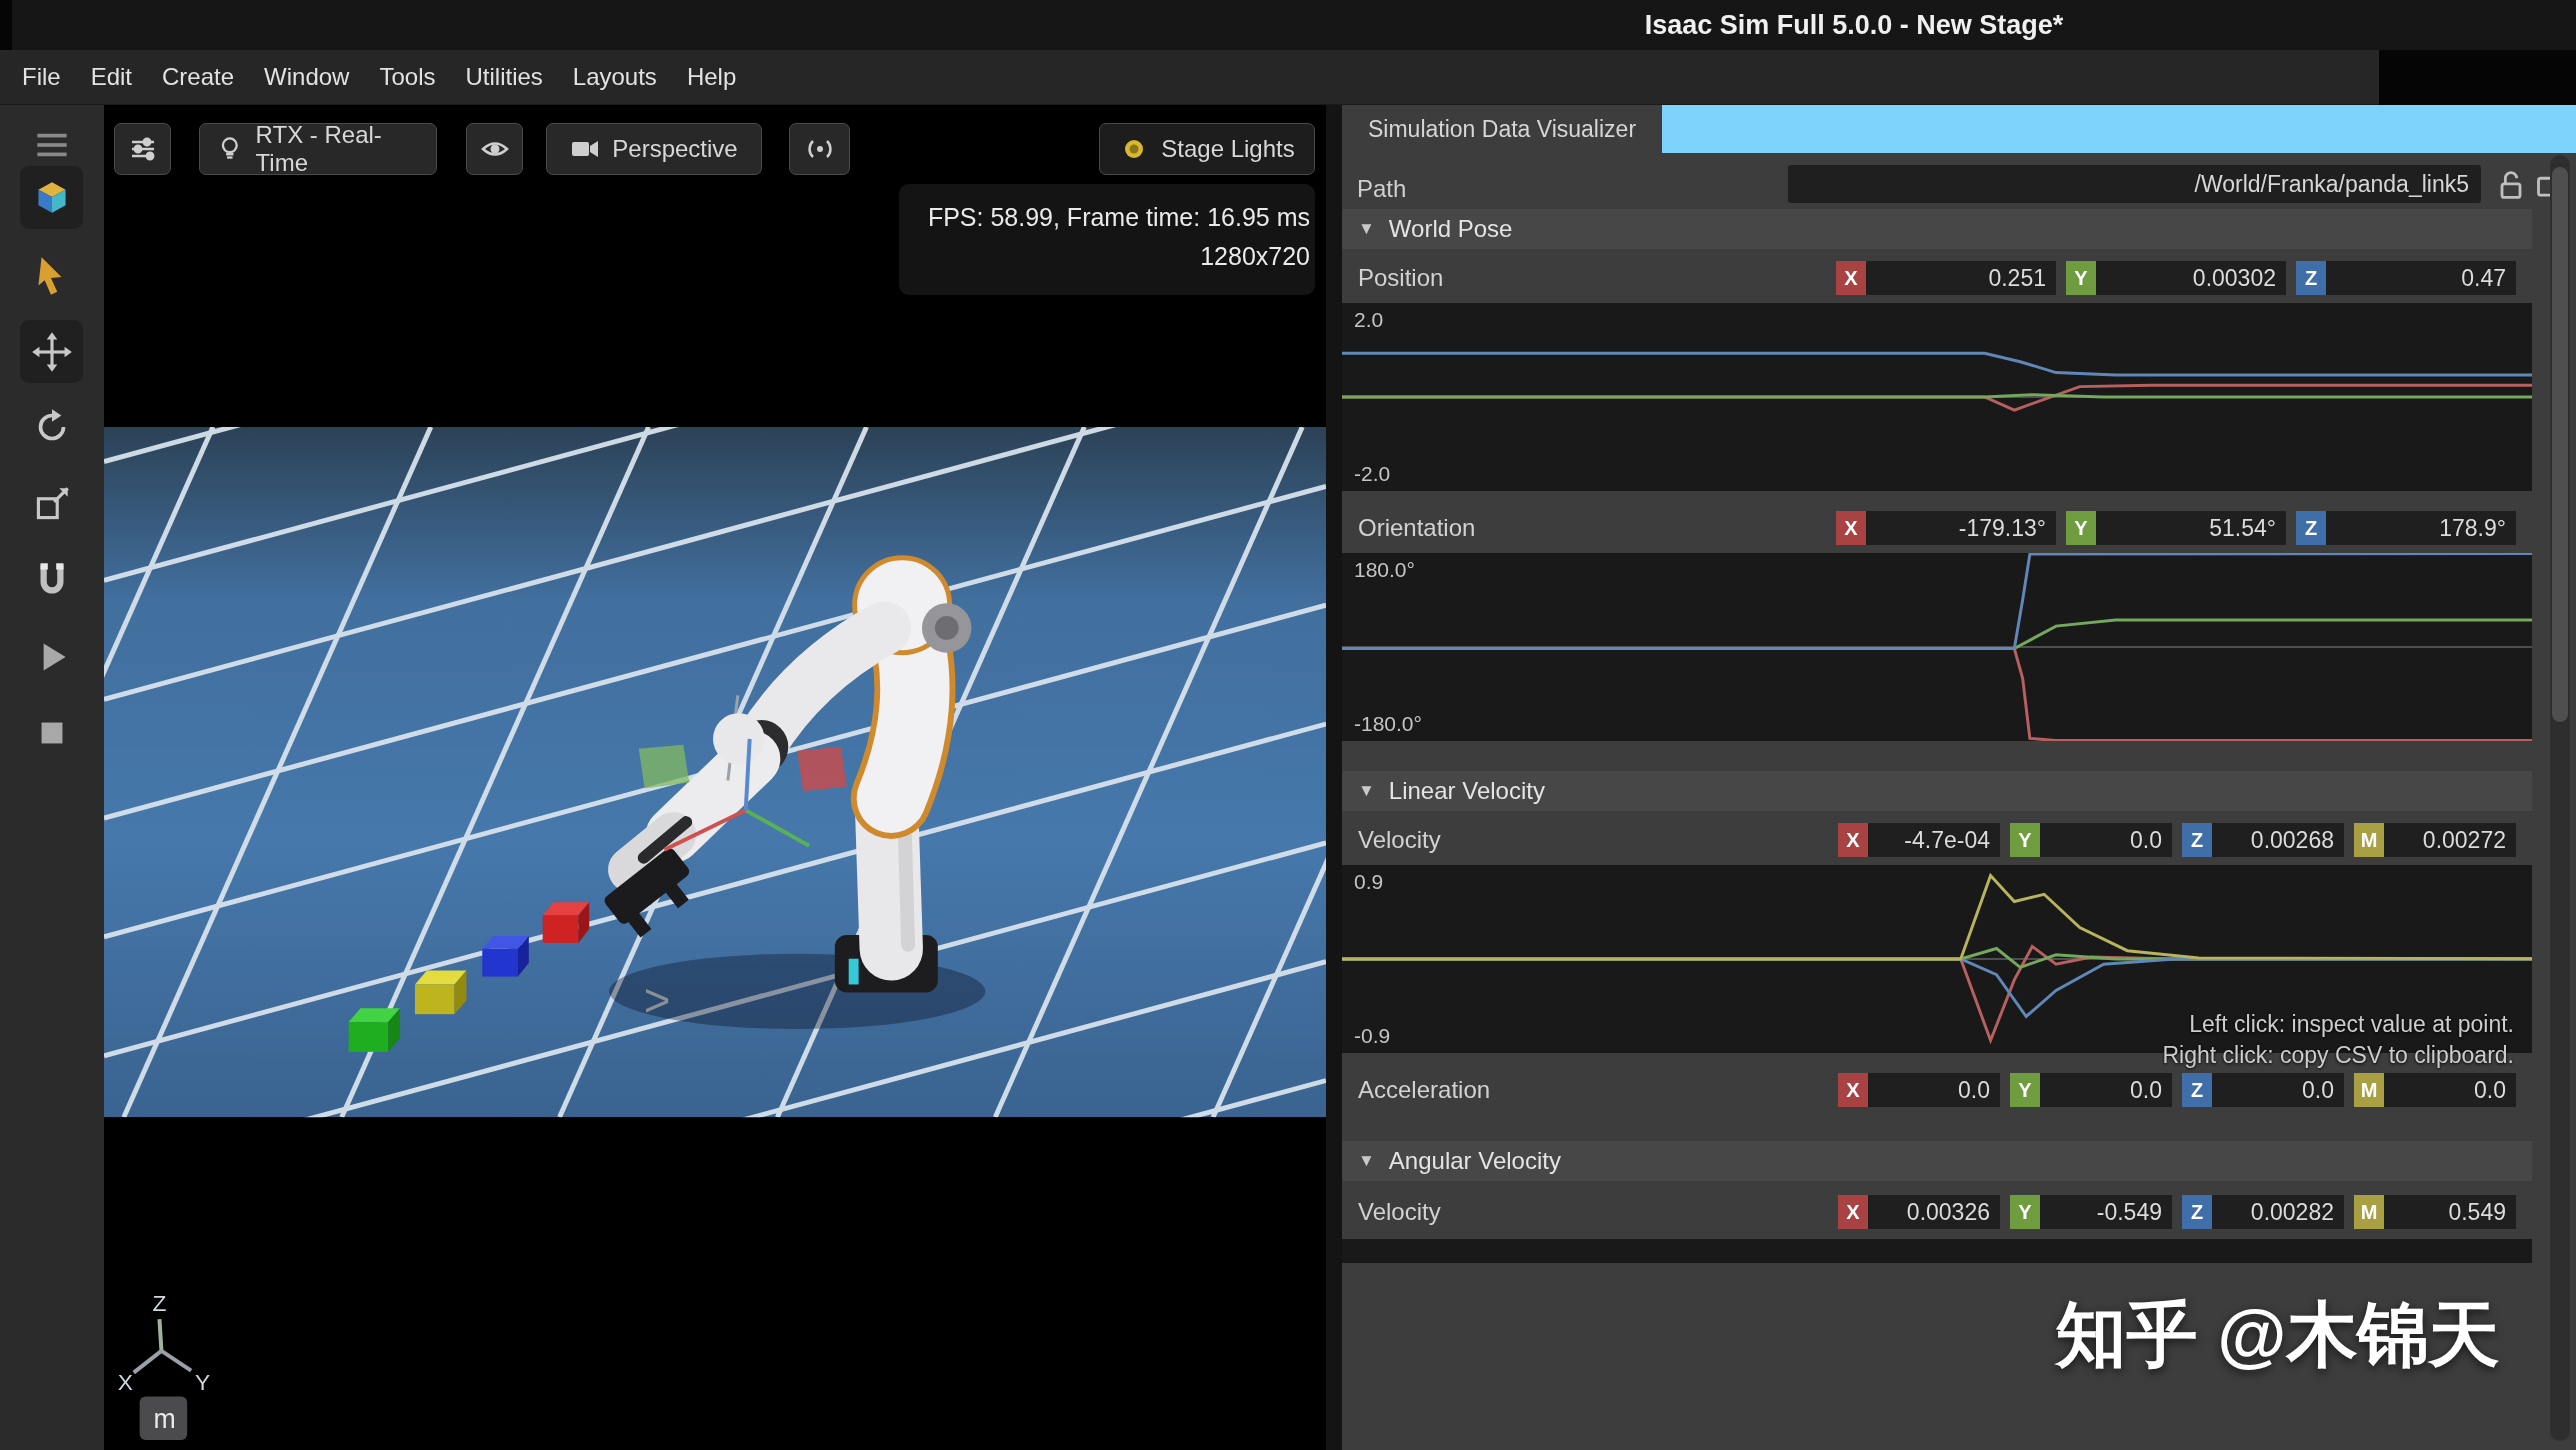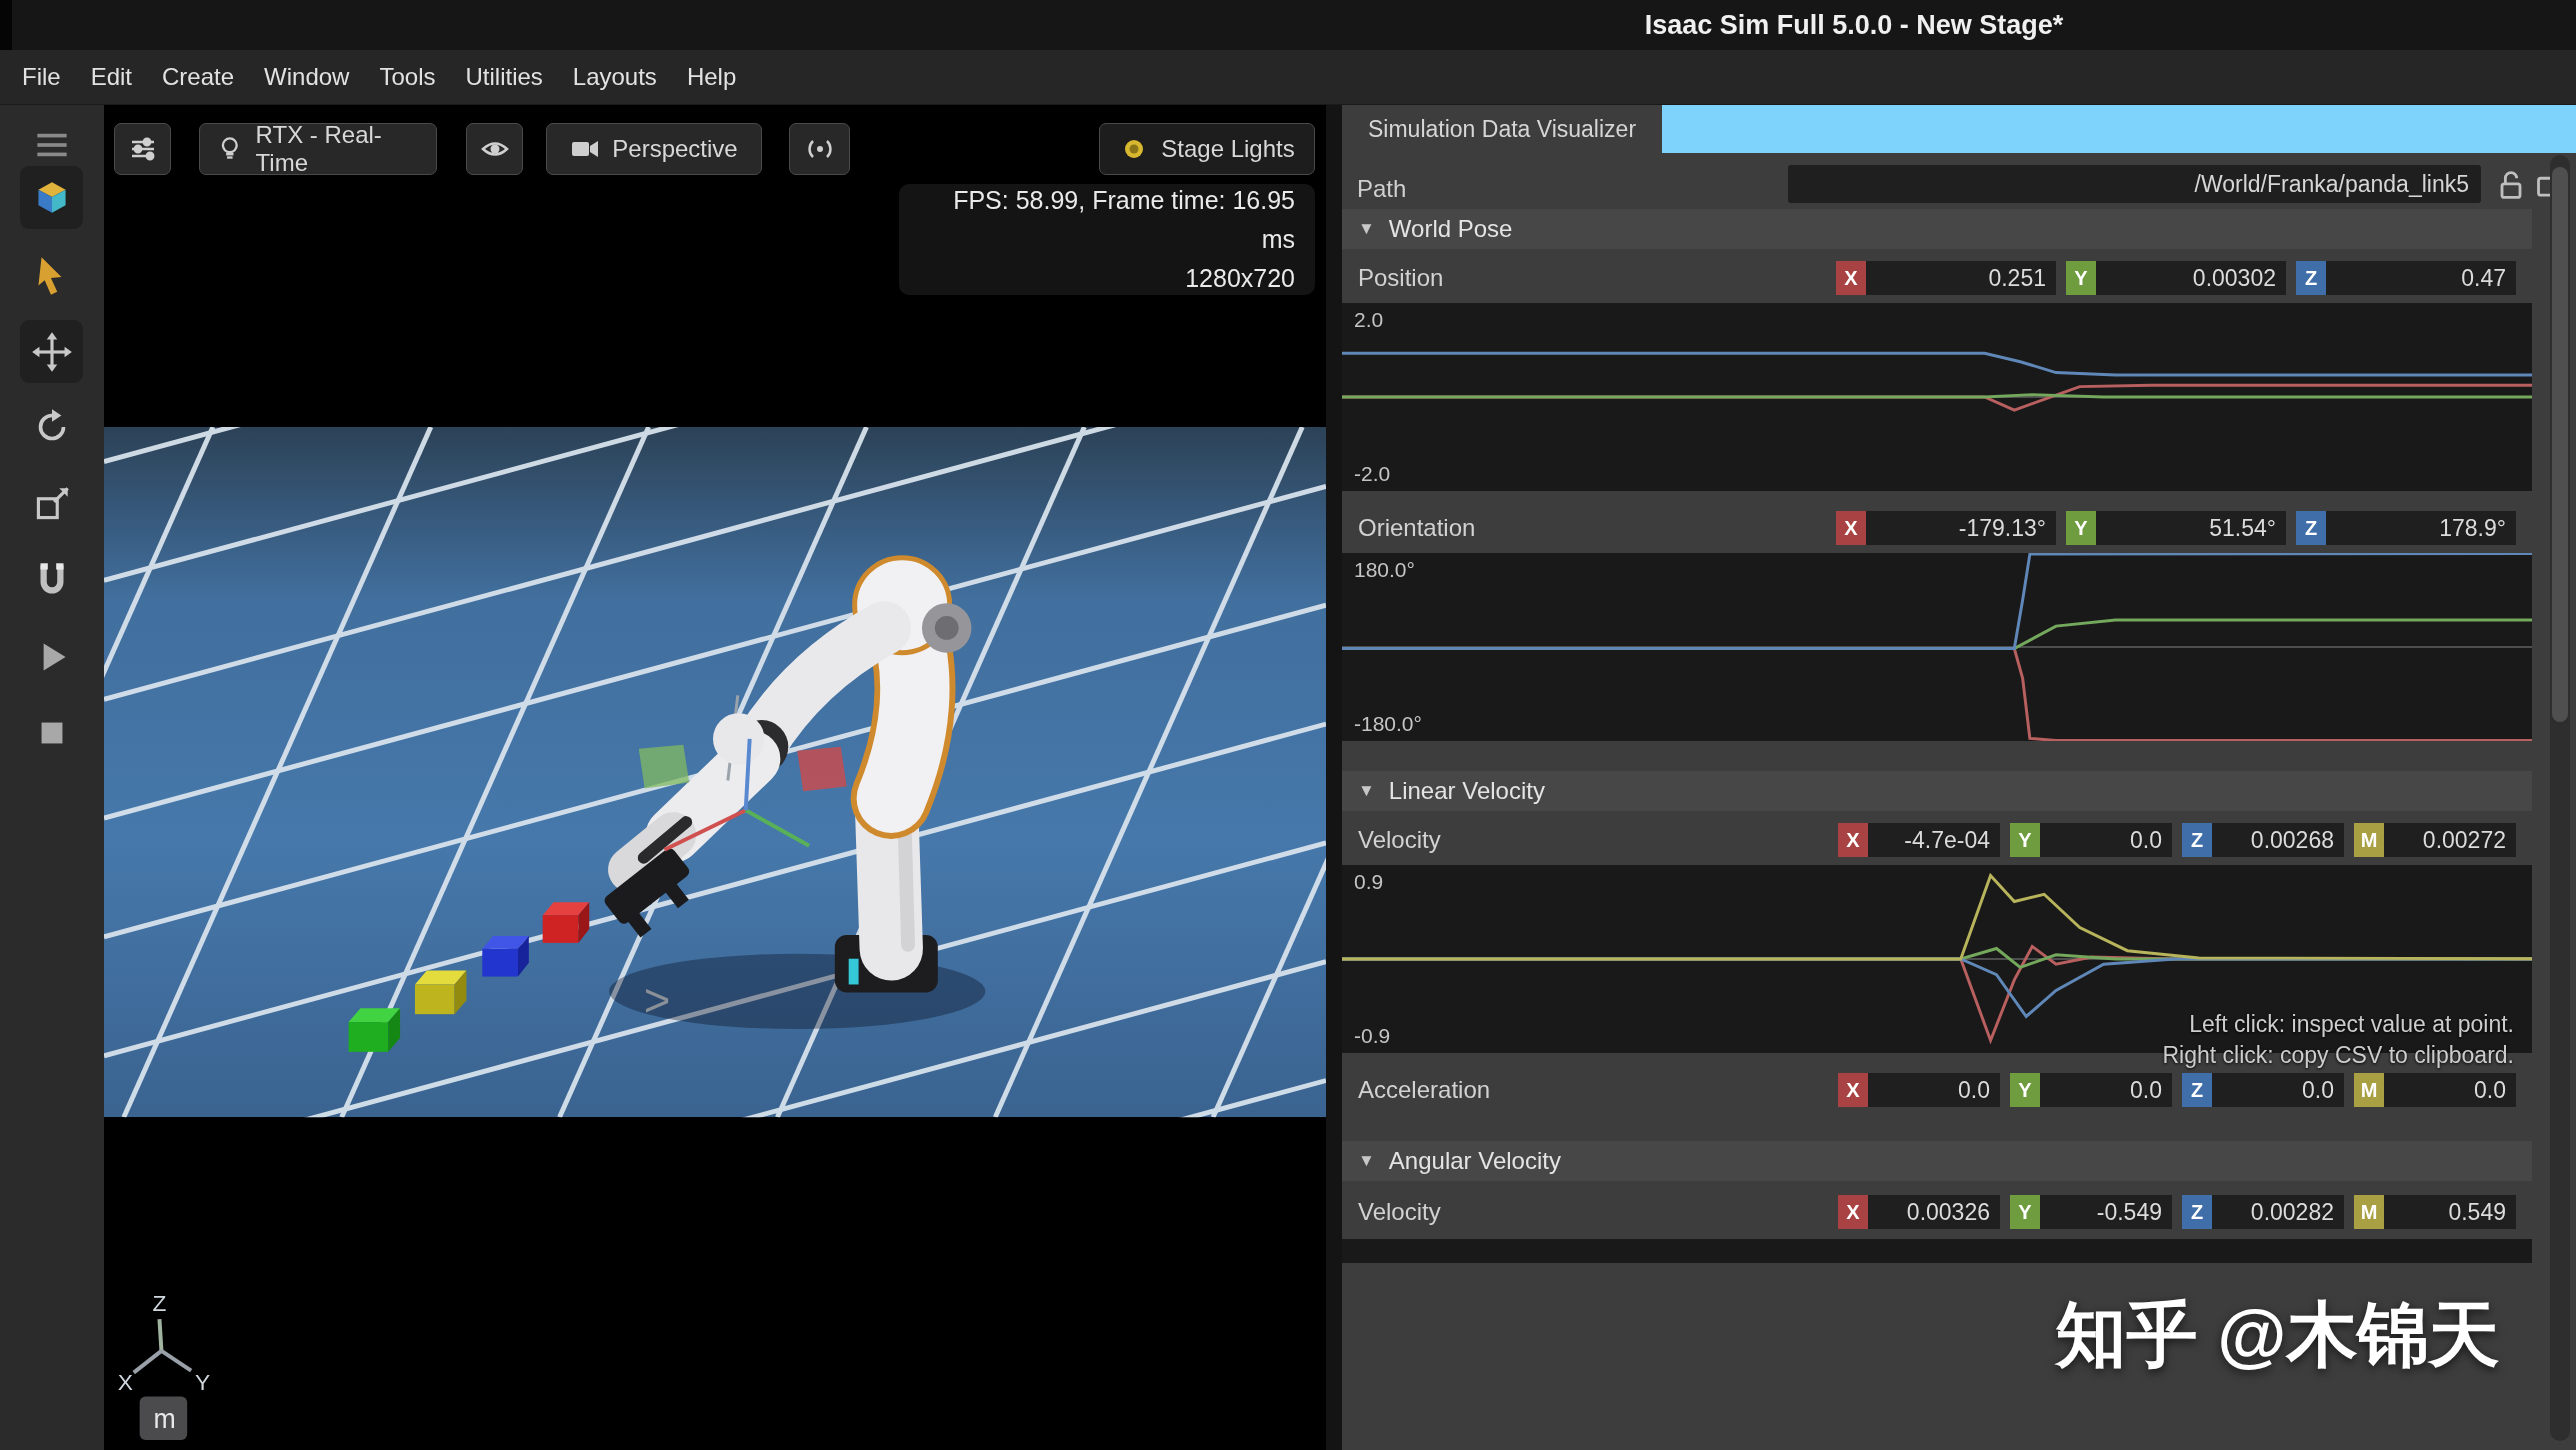--- a/index.html
+++ b/index.html
@@ -6,41 +6,41 @@
   html,body { width:2576px; height:1451px; overflow:hidden; background:#050505;
     font-family:"Liberation Sans","DejaVu Sans",sans-serif; color:#ddd; }
 
   
   .titlebar { position:absolute; left:12px; top:0; width:2576px; height:50px; background:#161616; }
   .titlebar .title { position:absolute; left:1545px; top:0; width:594px; height:50px;
     display:flex; align-items:center; justify-content:center;
     font-size:27px; font-weight:bold; color:#f0f0f0; }
 
   
-  .menubar { position:absolute; left:0; top:50px; width:2576px; height:55px; background:#262626;
+  .menubar { position:absolute; left:0; top:50px; width:2379px; height:55px; background:#262626;
     display:flex; align-items:center; padding-left:22px; gap:30px; border-bottom:1px solid #1a1a1a; }
   .menu-item { font-size:24px; color:#e2e2e2; cursor:default; }
 
   
   .left-toolbar { position:absolute; left:0; top:105px; width:104px; height:1346px; background:#2b2b2b; }
   .tool { position:absolute; left:20px; width:63px; height:63px; display:flex; align-items:center; justify-content:center; border-radius:9px; }
   .tool.boxed { background:#202020; }
   .tool svg { width:46px; height:46px; }
 
   
   .viewport { position:absolute; left:104px; top:105px; width:1222px; height:1346px; background:#000; overflow:hidden; }
   .scene { position:absolute; inset:0; width:1222px; height:1346px; }
   .vp-toolbar { position:absolute; left:0; top:18px; width:1222px; height:53px; }
   .vp-btn { position:absolute; top:0; height:52px; background:rgba(43,43,43,0.92); border:1px solid #4a4a4a;
     border-radius:7px; display:flex; align-items:center; justify-content:center; gap:12px; padding:0 16px;
     font-size:24px; color:#d8d8d8; }
   .vp-btn svg { width:30px; height:30px; }
   .fps-overlay { position:absolute; left:795px; top:79px; width:416px; height:111px;
-    background:rgba(24,24,24,0.82); border-radius:10px; padding:14px 20px;
-    display:flex; flex-direction:column; justify-content:center; text-align:right;
+    background:rgba(24,24,24,0.82); border-radius:10px; padding:14px 5px;
+    display:flex; flex-direction:column; justify-content:flex-start; text-align:right;
     font-size:25px; line-height:1.55; color:#eaeaea; }
 
   
   .splitter { position:absolute; left:1326px; top:105px; width:16px; height:1346px; background:#141414; }
 
   
   .panel { position:absolute; left:1342px; top:105px; width:1234px; height:1346px; background:#3d3d3d; }
   .tabbar { height:48px; background:#7dd3fc; display:flex; }
   .tab { height:48px; padding:0 26px; background:#3d3d3d; display:flex; align-items:center;
     font-size:23px; color:#d6d6d6; }

